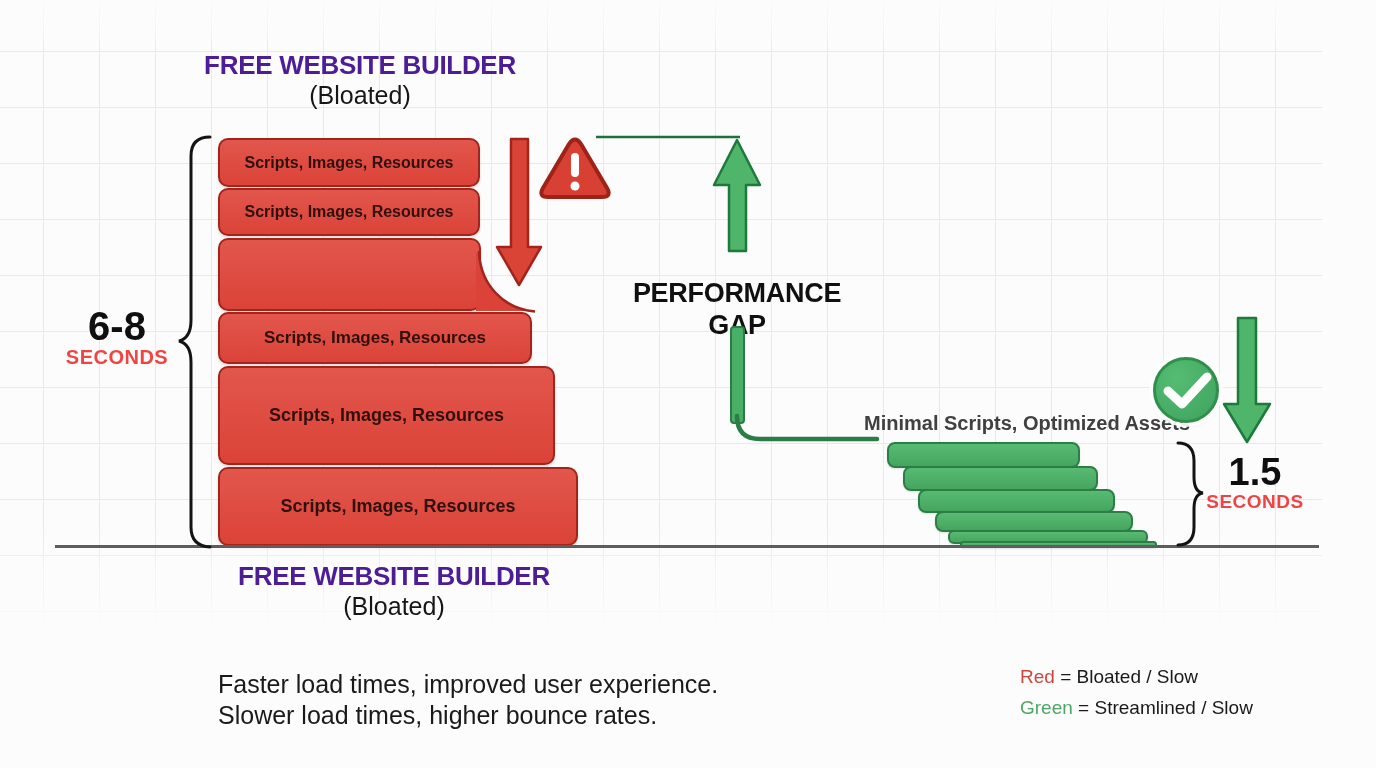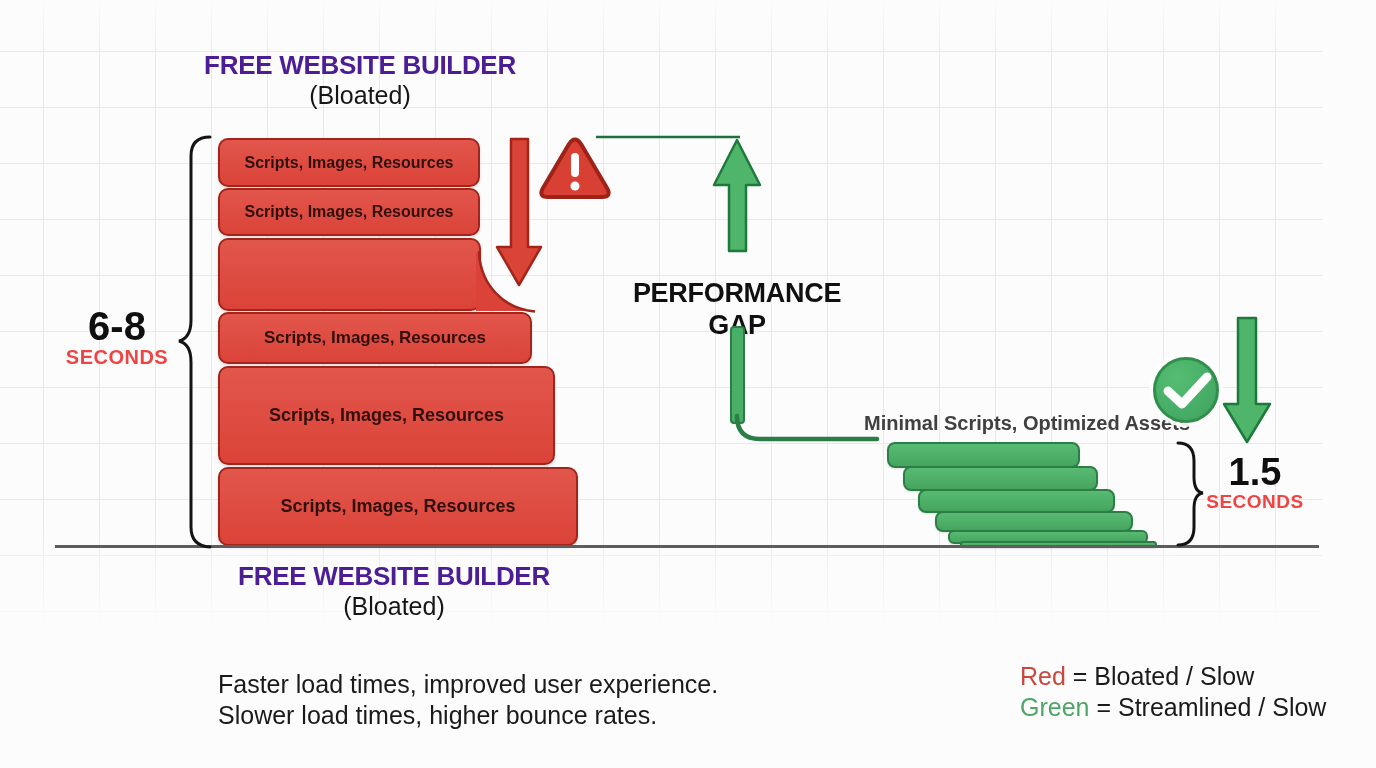--- a/index.html
+++ b/index.html
@@ -45,21 +45,21 @@
     border-radius:8px;
     box-shadow:0 1px 2px rgba(0,0,0,0.12);
   }
 
   .time-big   { font-size:40px; font-weight:800; color:#0f0f0f; line-height:1.0; }
   .time-unit  { font-size:20px; font-weight:700; letter-spacing:0.5px; color:#ef4444; }
   .gap-text   { font-size:27px; font-weight:800; letter-spacing:-0.3px; color:#101010; line-height:1.2; }
   .mini-label { font-size:20px; font-weight:700; color:#404040; white-space:nowrap; }
 
   .caption { font-size:25px; font-weight:400; color:#1a1a1a; line-height:31px; }
-  .legend  { font-size:25px; font-weight:400; line-height:31px; color:#1a1a1a; }
+  .legend  { font-size:19px; font-weight:400; line-height:31px; color:#1a1a1a; }
   .legend-red   { color:#c9473f; }
   .legend-green { color:#4fa566; }
 
   .baseline { position:absolute; left:55px; top:545px; width:1264px; height:3px; background:#5d5d5d; }
 
   .check-circle {
     position:absolute; left:1153px; top:357px; width:66px; height:66px;
     border-radius:50%;
     background:radial-gradient(circle at 35% 30%, #55bd73, #3da25e);
     border:3px solid #2f8f4b;

